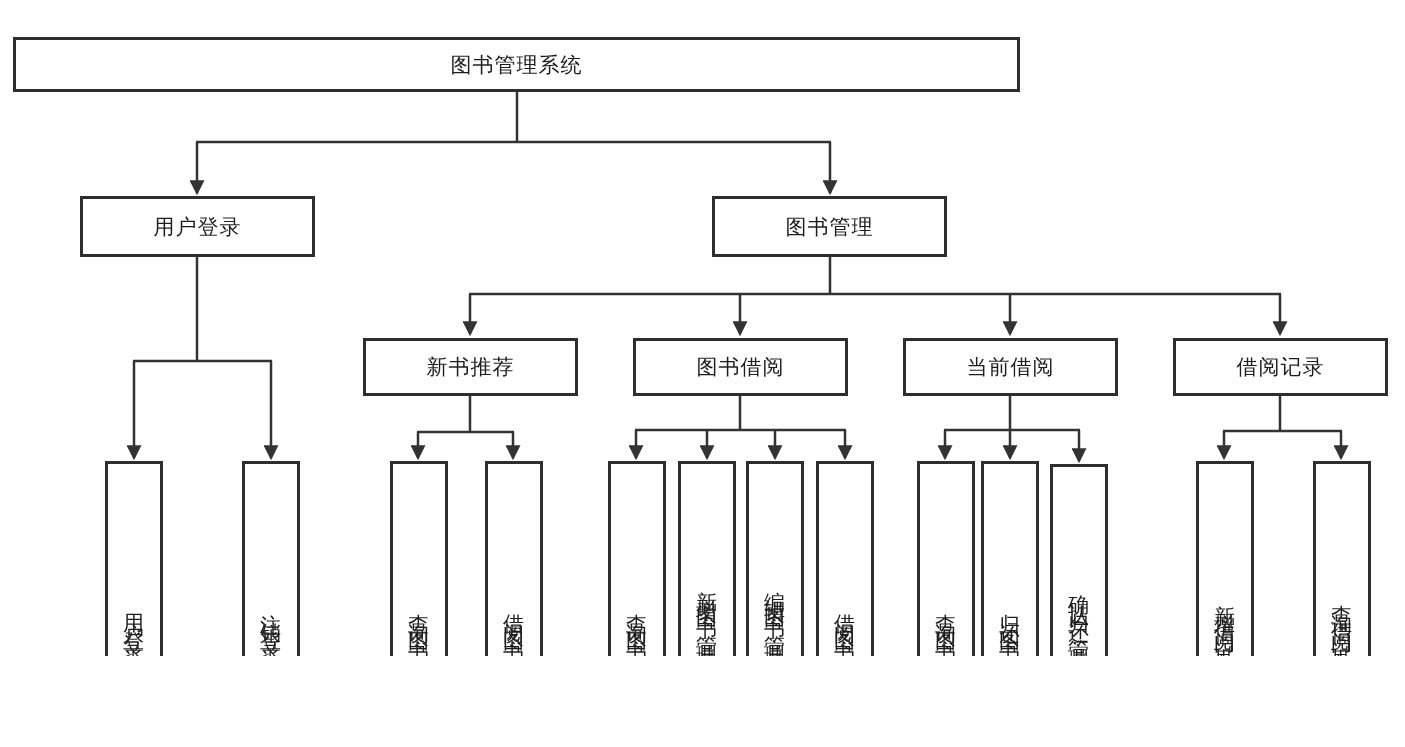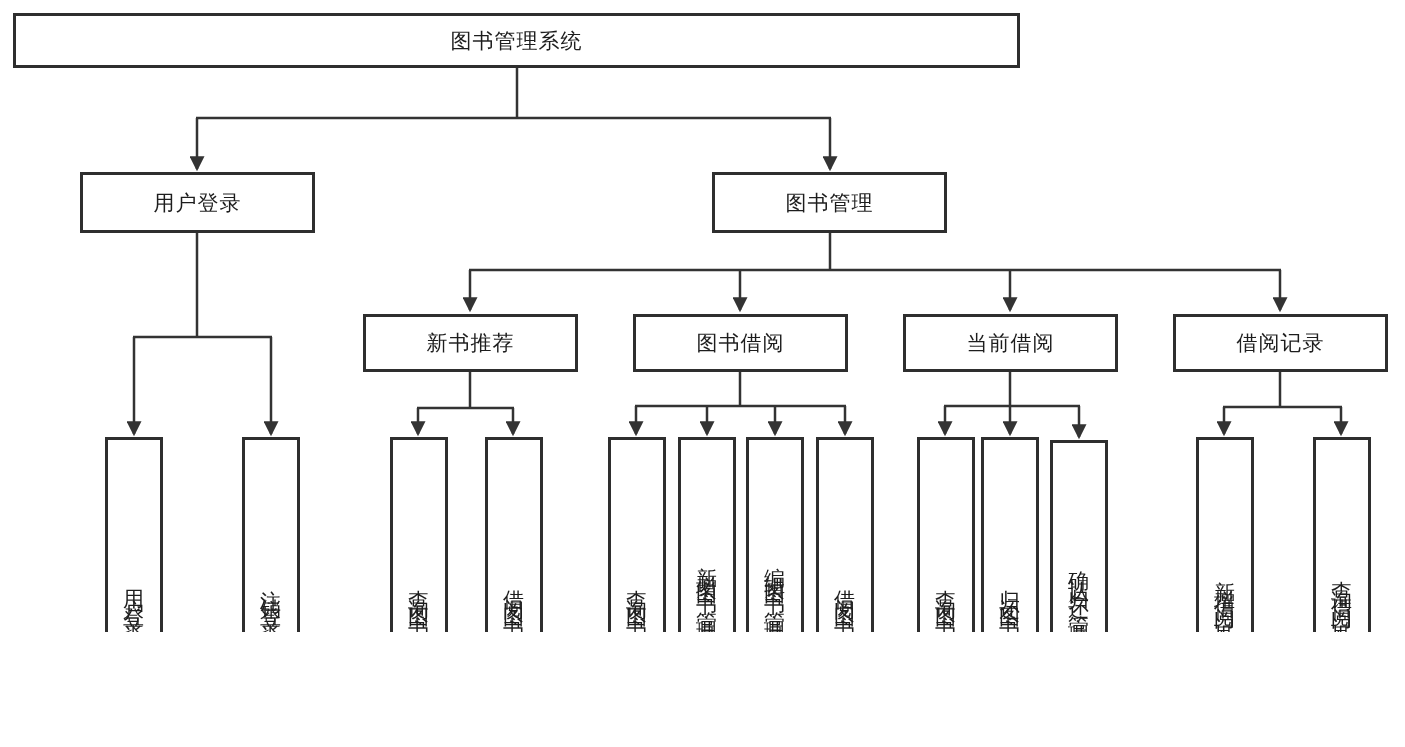--- a/index.html
+++ b/index.html
@@ -7,20 +7,21 @@
     padding: 0;
     background: #ffffff;
     font-family: "Liberation Sans", "DejaVu Sans", sans-serif;
   }
   .stage {
     position: relative;
     width: 1405px;
     height: 632px;
     background: #ffffff;
     overflow: hidden;
+    margin-top: 24px;
   }
   .connectors {
     position: absolute;
     left: 0; top: 0;
     pointer-events: none;
   }
   .node {
     position: absolute;
     box-sizing: border-box;
     border: 3px solid #2e2e2e;

